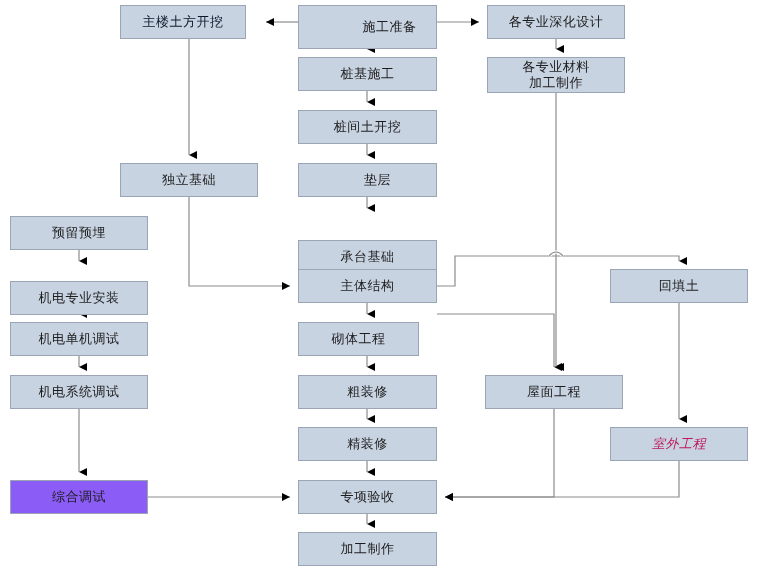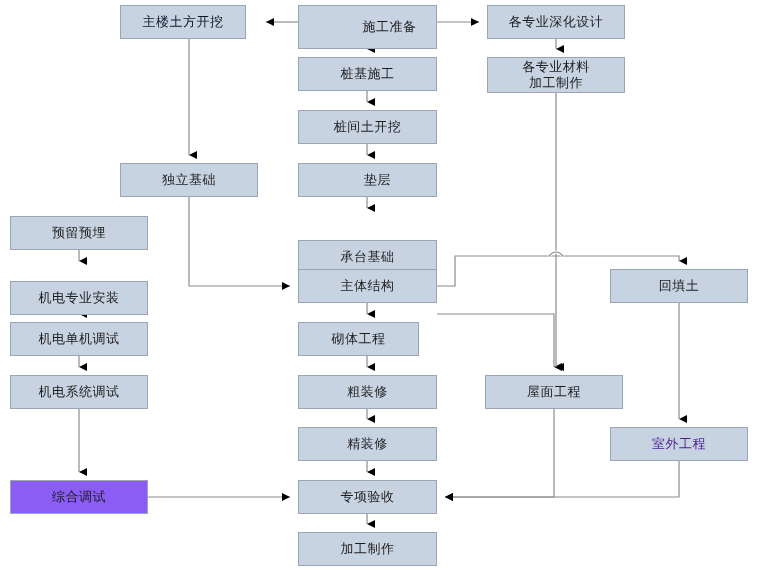--- a/index.html
+++ b/index.html
@@ -89,19 +89,19 @@
       <div class="node" style="left: 298px; top: 216px; width: 139px; height: 34px; background: rgb(200, 211, 226); border-color: rgb(154, 166, 182); color: rgb(29, 29, 29); margin-top: 24px;">承台基础</div>
       <div class="node" style="left: 10px; top: 269px; width: 138px; height: 34px; background: rgb(200, 211, 226); border-color: rgb(154, 166, 182); color: rgb(29, 29, 29); margin-top: 12px;">机电专业安装</div>
       <div class="node" style="left: 298px; top: 269px; width: 139px; height: 34px; background: rgb(200, 211, 226); border-color: rgb(154, 166, 182); color: rgb(29, 29, 29);">主体结构</div>
       <div class="node" style="left: 610px; top: 269px; width: 138px; height: 34px; background: rgb(200, 211, 226); border-color: rgb(154, 166, 182); color: rgb(29, 29, 29);">回填土</div>
       <div class="node" style="left: 10px; top: 322px; width: 138px; height: 34px; background: rgb(200, 211, 226); border-color: rgb(154, 166, 182); color: rgb(29, 29, 29);">机电单机调试</div>
       <div class="node" style="left: 298px; top: 322px; width: 121px; height: 34px; background: rgb(200, 211, 226); border-color: rgb(154, 166, 182); color: rgb(29, 29, 29);">砌体工程</div>
       <div class="node" style="left: 10px; top: 375px; width: 138px; height: 34px; background: rgb(200, 211, 226); border-color: rgb(154, 166, 182); color: rgb(29, 29, 29);">机电系统调试</div>
       <div class="node" style="left: 298px; top: 375px; width: 139px; height: 34px; background: rgb(200, 211, 226); border-color: rgb(154, 166, 182); color: rgb(29, 29, 29);">粗装修</div>
       <div class="node" style="left: 485px; top: 375px; width: 138px; height: 34px; background: rgb(200, 211, 226); border-color: rgb(154, 166, 182); color: rgb(29, 29, 29);">屋面工程</div>
       <div class="node" style="left: 298px; top: 427px; width: 139px; height: 34px; background: rgb(200, 211, 226); border-color: rgb(154, 166, 182); color: rgb(29, 29, 29);">精装修</div>
-      <div class="node" style="left: 610px; top: 427px; width: 138px; height: 34px; background: rgb(200, 211, 226); border-color: rgb(154, 166, 182); color: #4c1d95;">室外工程</div>
+      <div class="node" style="left: 610px; top: 427px; width: 138px; height: 34px; background: rgb(200, 211, 226); border-color: rgb(154, 166, 182); color: #be185d; font-style: italic;">室外工程</div>
       <div class="node" style="left: 10px; top: 480px; width: 138px; height: 34px; background: #8b5cf6; border-color: rgb(154, 166, 182); color: rgb(29, 29, 29);">综合调试</div>
       <div class="node" style="left: 298px; top: 480px; width: 139px; height: 34px; background: rgb(200, 211, 226); border-color: rgb(154, 166, 182); color: rgb(29, 29, 29);">专项验收</div>
       <div class="node" style="left: 298px; top: 532px; width: 139px; height: 34px; background: rgb(200, 211, 226); border-color: rgb(154, 166, 182); color: rgb(29, 29, 29);">加工制作</div>
     </div>
 
 </div>
 
 </body></html>

